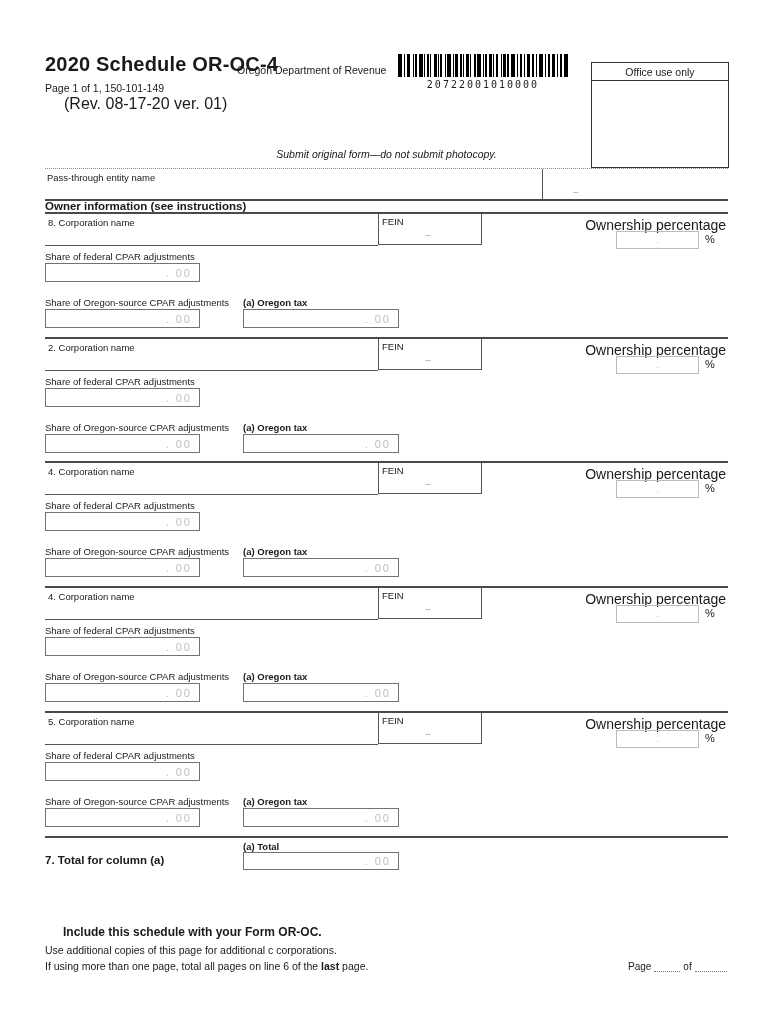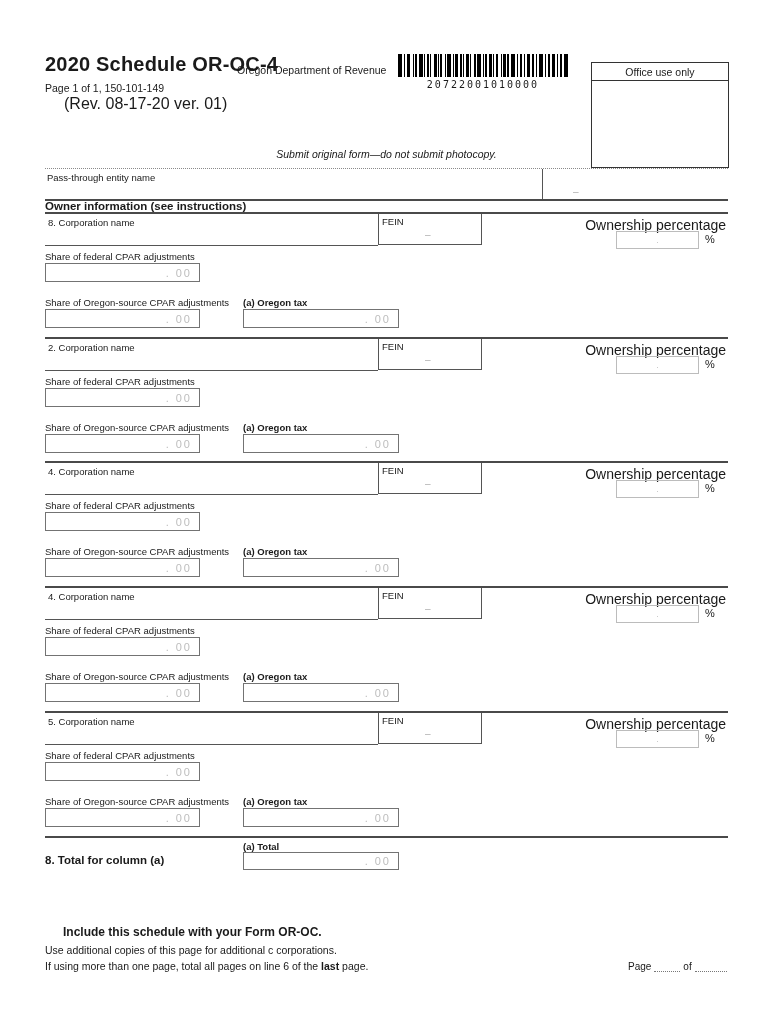--- a/index.html
+++ b/index.html
@@ -218,21 +218,21 @@
     <div class="amount-box fed-box">. 00</div>
     <div class="src-label">Share of Oregon-source CPAR adjustments</div>
     <div class="tax-label">(a) Oregon tax</div>
     <div class="amount-box src-box">. 00</div>
     <div class="amount-box tax-box">. 00</div>
   </div>
 
   <div class="abs rule total-rule"></div>
   <div class="abs total-col-label">(a) Total</div>
   <div class="abs amount-box total-box">. 00</div>
-  <div class="abs total-row-label">8. Total for column (a)</div>
+  <div class="abs total-row-label">7. Total for column (a)</div>
 
   <div class="abs f-line1">Include this schedule with your Form OR-OC.</div>
   <div class="abs f-line2">Use additional copies of this page for additional c corporations.</div>
   <div class="abs f-line3"><span>If using more than one page, total all pages on line 6 of the </span><b>last</b><span> page.</span></div>
   <div class="abs page-of">
     <span>Page</span><span class="blank"></span><span>of</span><span class="blank wide"></span>
   </div>
 
 </div>
 

